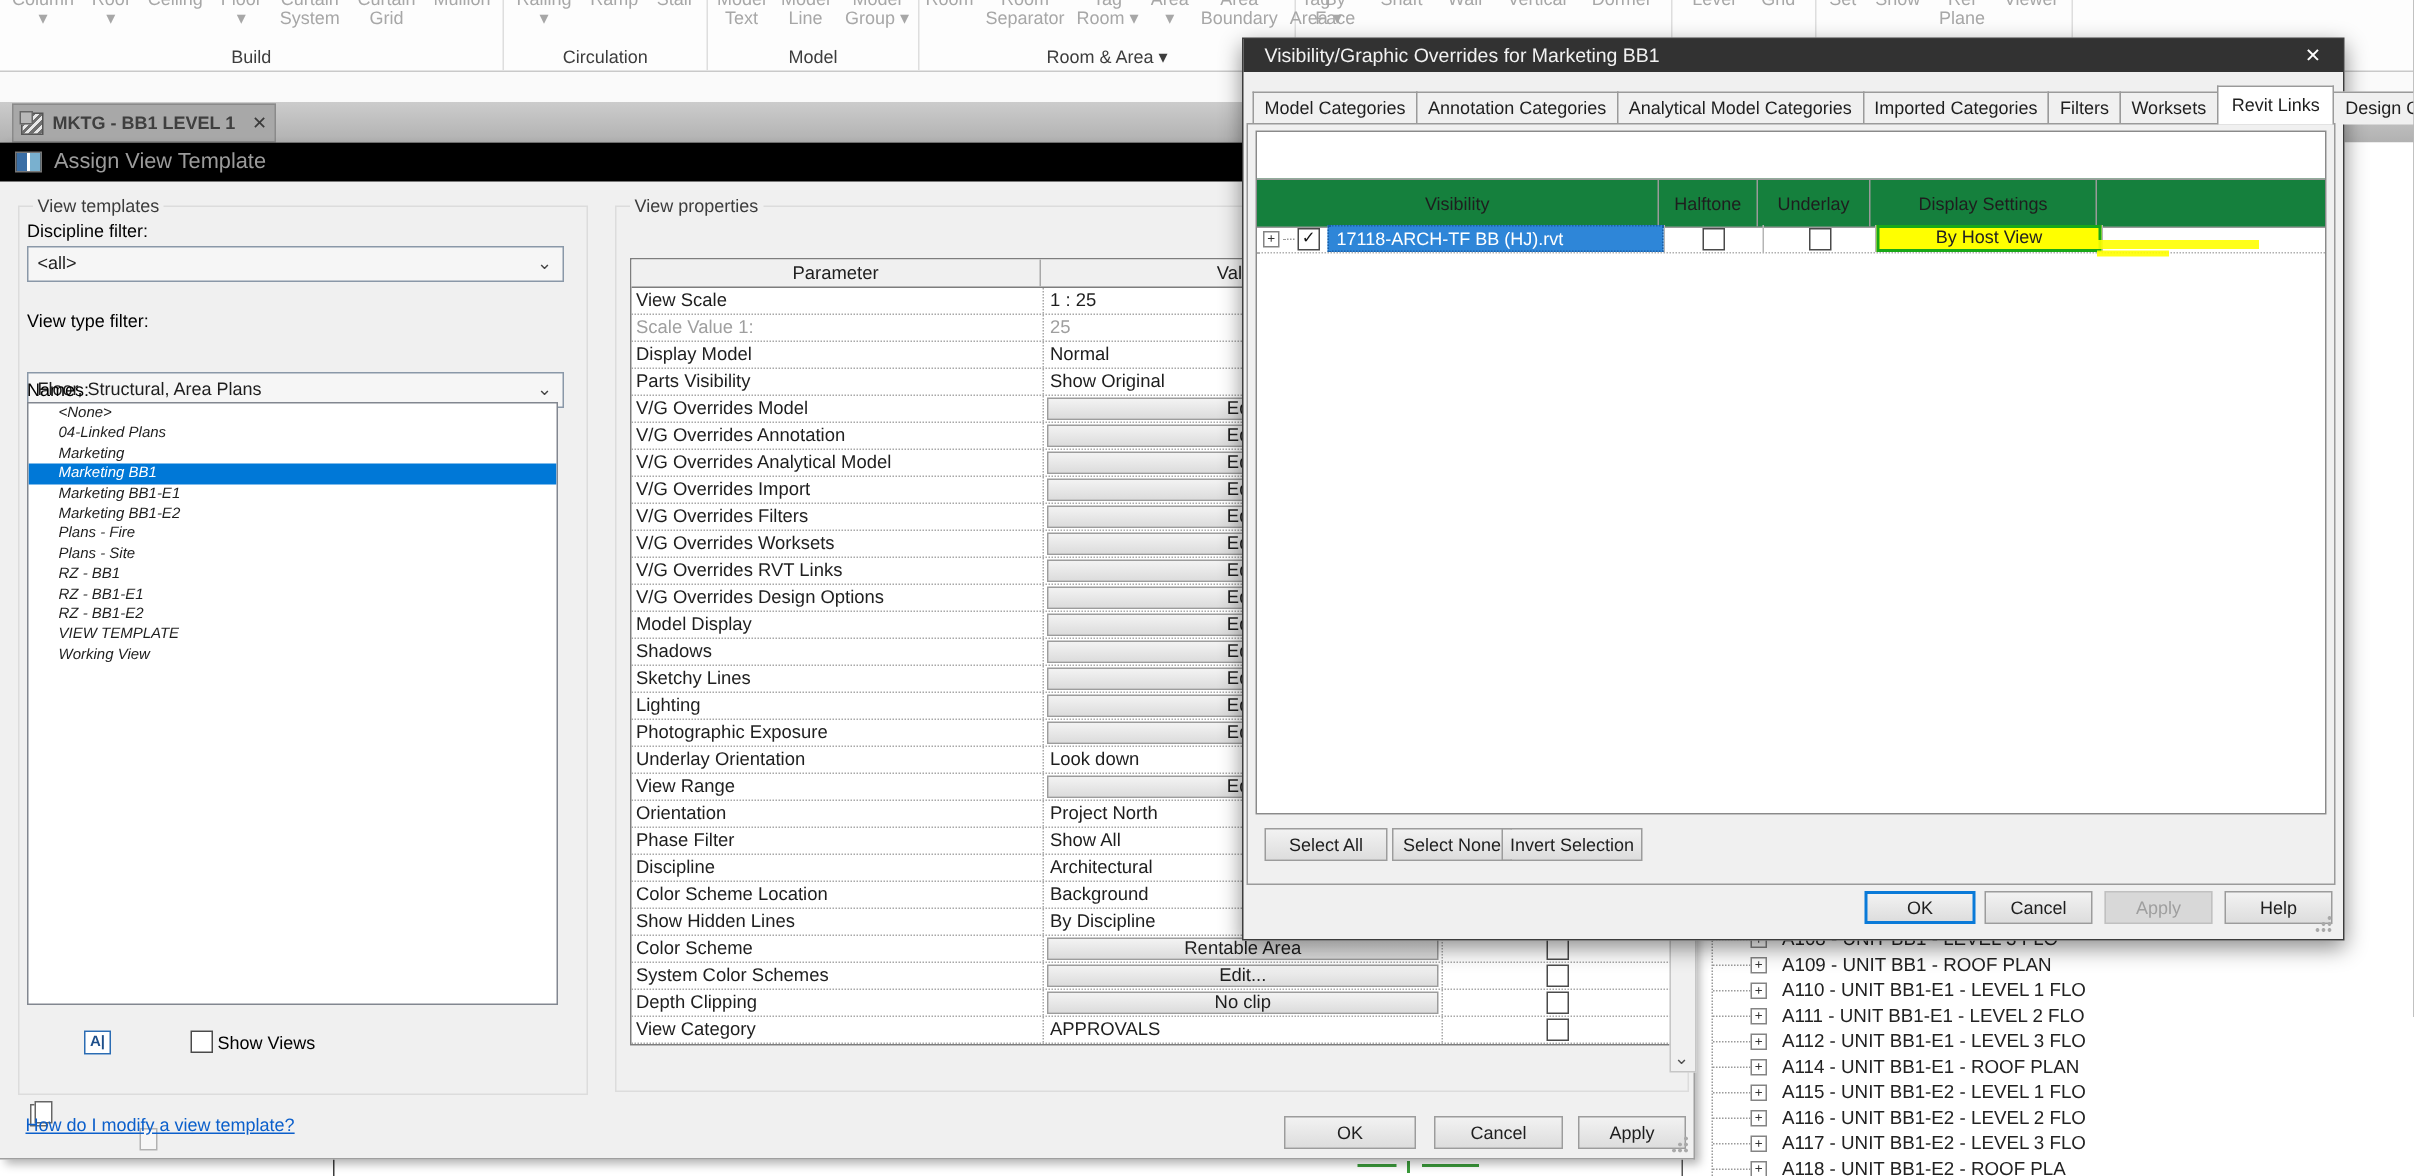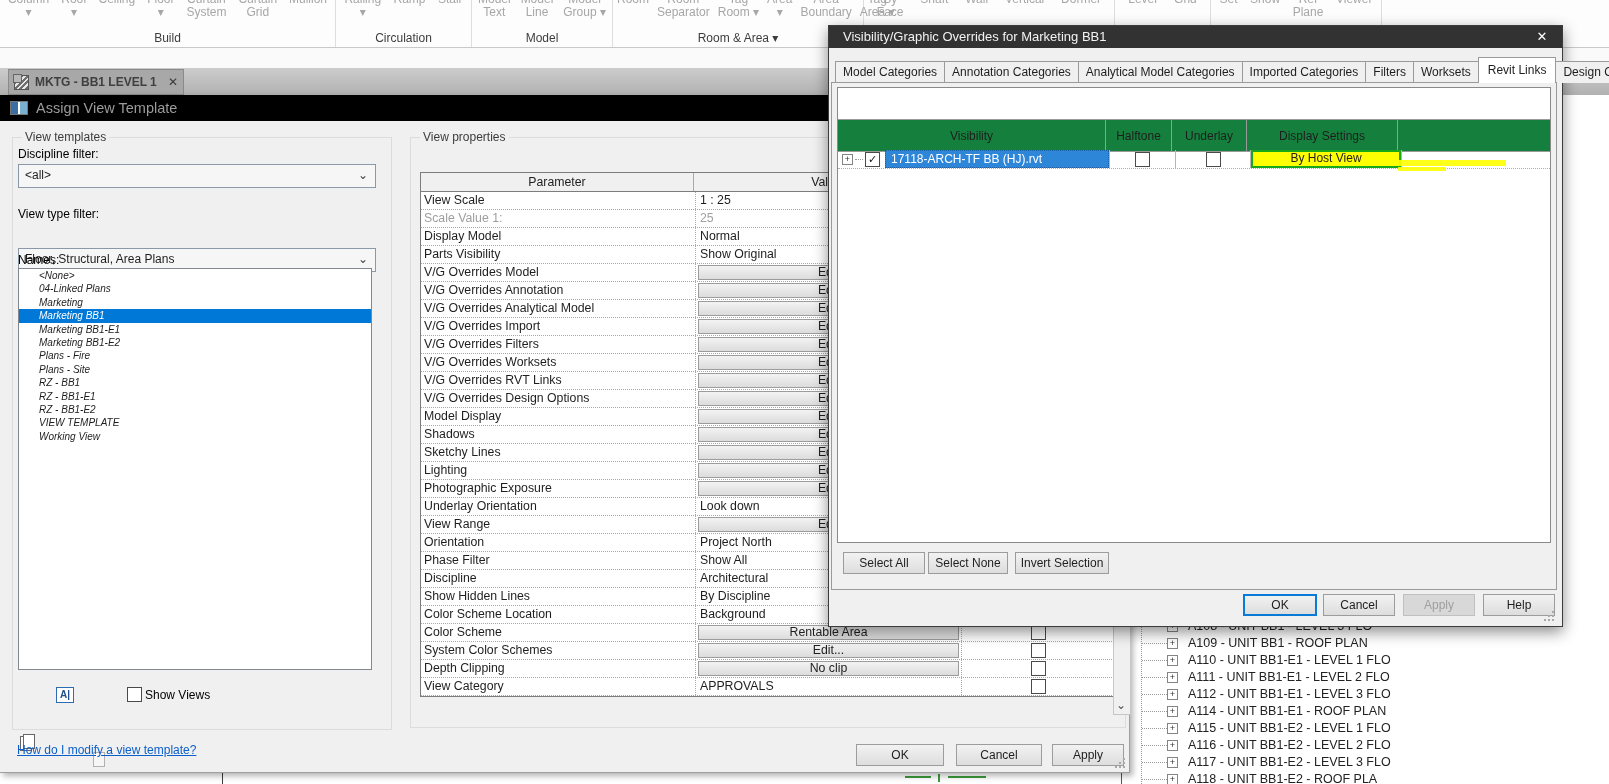--- a/index.html
+++ b/index.html
@@ -695,34 +695,34 @@
             <div class="pc pval">
               <span class="vtext">Architectural</span>
 
             </div>
             <div class="pc pinc">
               <span class="cb"></span>
             </div>
           </div>
 
           <div class="prow">
+            <div class="pc pname">Color Scheme Location</div>
+            <div class="pc pval">
+              <span class="vtext">Background</span>
+
+            </div>
+            <div class="pc pinc">
+              <span class="cb"></span>
+            </div>
+          </div>
+
+          <div class="prow">
             <div class="pc pname">Show Hidden Lines</div>
             <div class="pc pval">
               <span class="vtext">By Discipline</span>
-
-            </div>
-            <div class="pc pinc">
-              <span class="cb"></span>
-            </div>
-          </div>
-
-          <div class="prow">
-            <div class="pc pname">Color Scheme Location</div>
-            <div class="pc pval">
-              <span class="vtext">Background</span>
 
             </div>
             <div class="pc pinc">
               <span class="cb"></span>
             </div>
           </div>
 
           <div class="prow btn">
             <div class="pc pname">Color Scheme</div>
             <div class="pc pval">
@@ -832,21 +832,21 @@
           <div id="dscell">By Host View</div>
         </div>
         <div class="c" style="flex:1;border-right:none;"></div>
       </div>
       <div class="ytail" style="left:558px;top:72px;width:110px;height:6px;"></div>
       <div class="ytail" style="left:560px;top:79px;width:48px;height:4px;"></div>
     </div>
 
     <div class="wbtn abs" style="left:14px;top:526px;width:80px;height:20px;">Select All</div>
     <div class="wbtn abs" style="left:99px;top:526px;width:78px;height:20px;">Select None</div>
-    <div class="wbtn abs" style="left:186px;top:526px;width:92px;height:20px;text-align:center;">Invert Selection</div>
+    <div class="wbtn abs" style="left:172px;top:526px;width:92px;height:20px;text-align:center;">Invert Selection</div>
 
     <div class="wbtn default abs" style="left:414px;top:568px;width:70px;height:18px;">OK</div>
     <div class="wbtn abs" style="left:494px;top:568px;width:70px;height:20px;">Cancel</div>
     <div class="wbtn disabled abs" style="left:574px;top:568px;width:70px;height:20px;">Apply</div>
     <div class="wbtn abs" style="left:654px;top:568px;width:70px;height:20px;">Help</div>
     <div class="grip abs" style="left:714px;top:584px;"></div>
   </div>
 
 </div>
 

